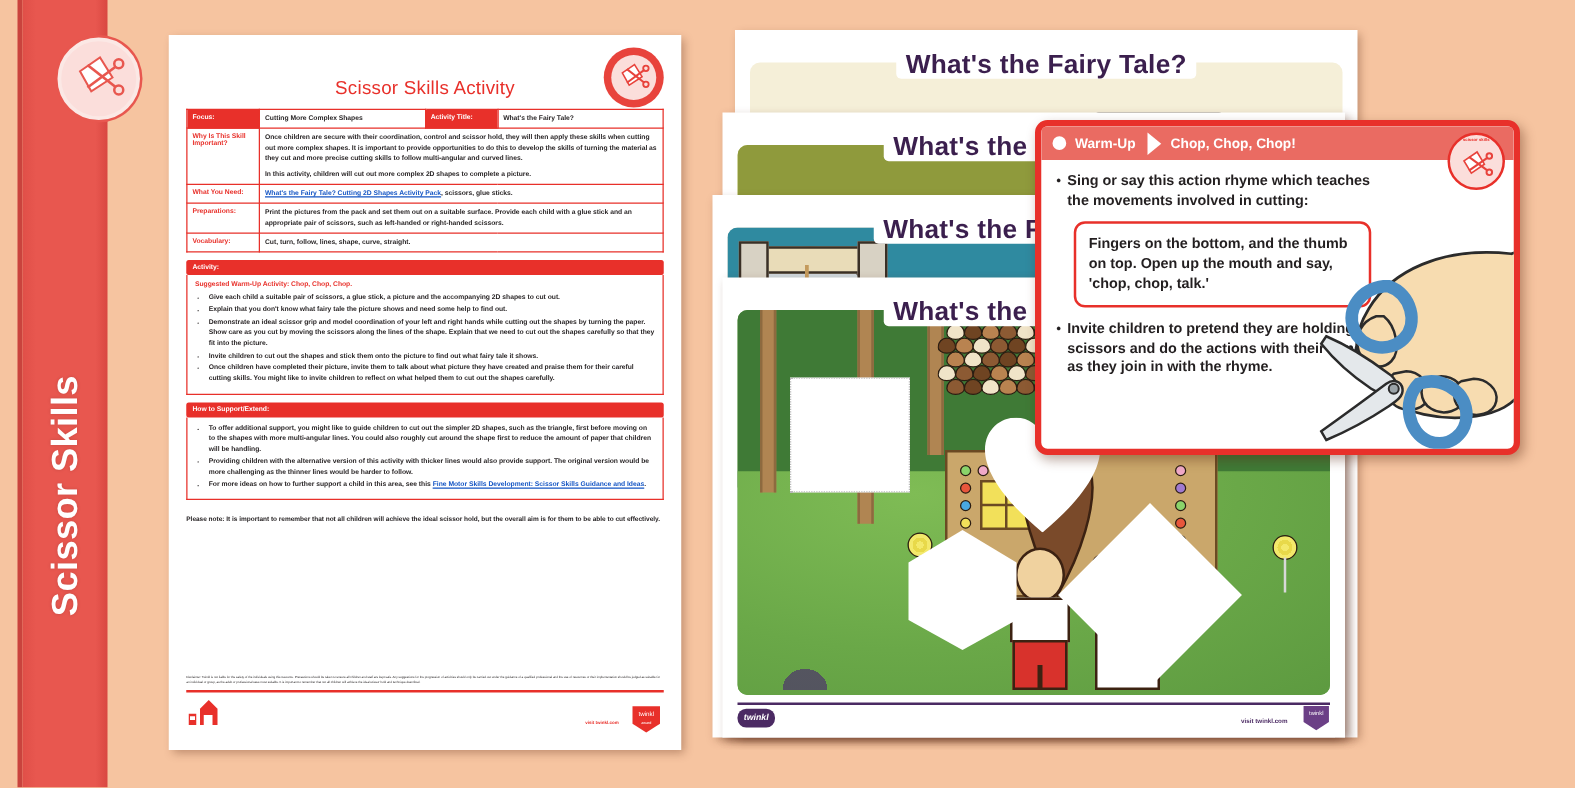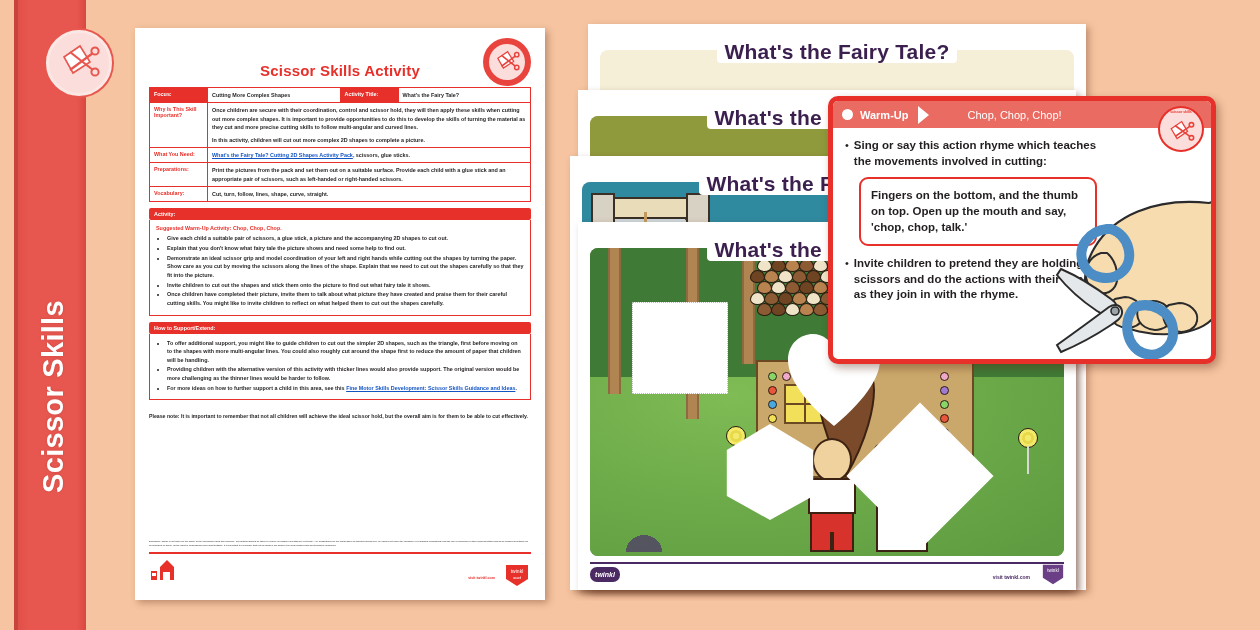--- a/index.html
+++ b/index.html
@@ -36,21 +36,21 @@
   .paper { position: absolute; background: #fff; box-shadow: 3px 3px 7px rgba(90,40,20,.35); }
 
   
   #doc1 { left: 135px; top: 28px; width: 410px; height: 572px; padding: 12px 14px 0; }
   #doc1-badge {
     position:absolute; right:14px; top:10px; width:48px;height:48px;border-radius:50%;
     background:#e8433c; display:flex;align-items:center;justify-content:center;
   }
   #doc1-badge .inner{width:36px;height:36px;border-radius:50%;background:#fbdedb;display:flex;align-items:center;justify-content:center;}
   #doc1-title {
-    text-align:center; color:#e8302a; font-size:15px; font-weight:bold;
+    text-align:center; color:#e8302a; font-size:15px; font-weight:normal;
     margin: 22px 0 8px; letter-spacing:.2px;
   }
   table.tbl { width:100%; border-collapse:collapse; table-layout:fixed; }
   table.tbl td { border:1px solid #e8302a; vertical-align:top; padding:3px 4px; }
   td.lbl-fill { background:#e8302a; color:#fff; font-weight:bold; font-size:5.4px; width:58px; }
   td.lbl { color:#e8302a; font-weight:bold; font-size:5.4px; width:58px; }
   td.val { color:#231f20; font-size:5.4px; line-height:1.55; font-weight:bold; }
   td.val a, .lnk { color:#1455c4; text-decoration:underline; font-weight:bold; }
   .bar {
     background:#e8302a; color:#fff; font-weight:bold; font-size:5.4px;
@@ -137,21 +137,21 @@
     height:27px; background:#ea6b62; display:flex; align-items:center; padding-left:9px;
   }
   #card-head .dot {
     width:11px;height:11px;border-radius:50%;background:#fff;border:2px solid #fff; margin-right:7px;
   }
   #card-head .wtxt { color:#fff; font-size:11px; font-weight:bold; }
   #card-head .chev {
     width:0;height:0;margin:0 7px 0 10px;
     border-top:9px solid transparent;border-bottom:9px solid transparent;border-left:11px solid #fff;
   }
-  #card-head .ctxt { color:#fff; font-size:11px; font-weight:normal;margin-left:31px; }
+  #card-head .ctxt { color:#fff; font-size:11px; font-weight:bold; }
   #card-badge {
     position:absolute; right:7px; top:5px; width:46px;height:46px;border-radius:50%;
     background:#fbdedb; border:2px solid #e8302a; z-index:4;
     display:flex;align-items:center;justify-content:center;
   }
   #card-badge .lbl{position:absolute;top:2px;left:0;right:0;text-align:center;font-size:3.4px;color:#e8302a;font-weight:bold;}
   #card-body { position:relative; padding:10px 12px 0; height:236px; }
   .cbul { display:flex; margin-bottom:7px; max-width:255px; }
   .cbul .b { color:#231f20; font-size:11px; line-height:1.35; margin-right:5px; }
   .cbul .t { color:#231f20; font-size:11.5px; line-height:1.38; font-weight:bold; }

